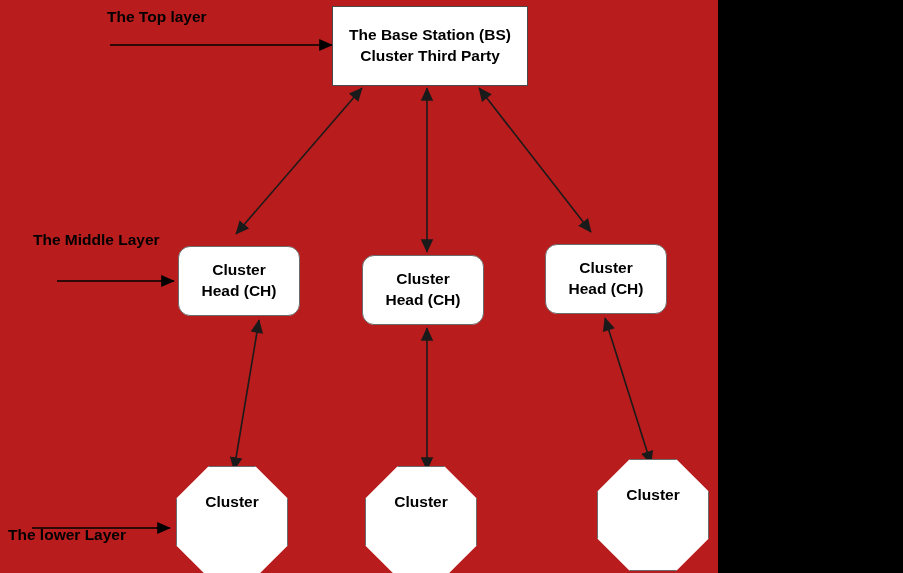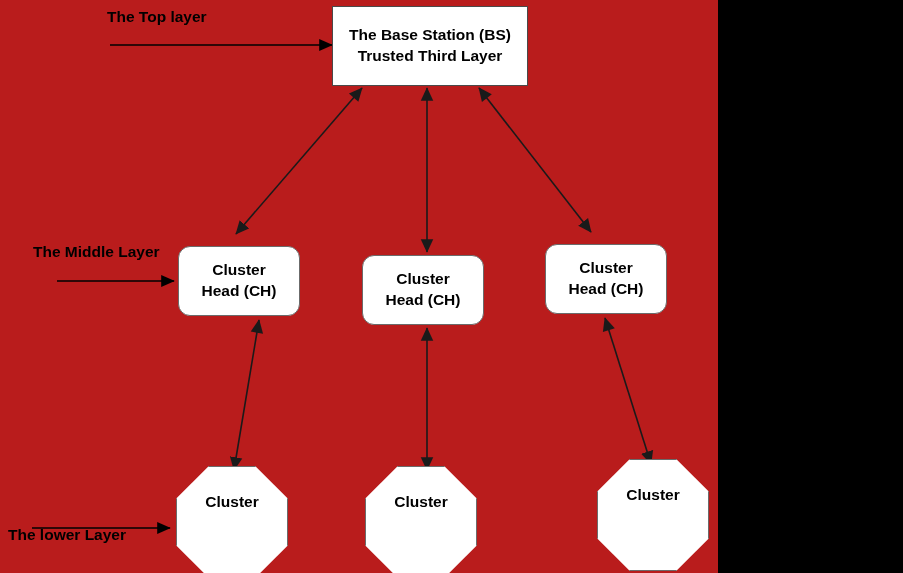--- a/index.html
+++ b/index.html
@@ -26,21 +26,21 @@
   }
   .layer-label {
     position: absolute;
     font-family: "Liberation Sans", sans-serif;
     font-size: 15.5px;
     color: #000000;
     white-space: nowrap;
     line-height: 1.1;
   }
   #label-top       { left: 107px; top: 8px; }
-  #label-middle    { left: 33px;  top: 243px; }
+  #label-middle    { left: 33px;  top: 231px; }
   #label-lower     { left: 8px;   top: 526px; }
 
   .node {
     position: absolute;
     box-sizing: border-box;
     display: flex;
     flex-direction: column;
     align-items: center;
     justify-content: center;
     text-align: left;
@@ -140,21 +140,21 @@
     <line class="label-arrow-line" x1="57" y1="281" x2="174" y2="281" marker-end="url(#plain-arrow-end)"></line>
     <line class="label-arrow-line" x1="32" y1="528" x2="170" y2="528" marker-end="url(#plain-arrow-end)"></line>
   </svg>
 
   <div class="layer-label" id="label-top">The Top layer</div>
   <div class="layer-label" id="label-middle">The Middle Layer</div>
   <div class="layer-label" id="label-lower">The lower Layer</div>
 
   <div class="node" id="bs-node">
     <span>The Base Station (BS)</span>
-    <span>Trusted Third Layer</span>
+    <span>Cluster Third Party</span>
   </div>
 
   <div class="node ch-node" id="ch-left">
     <span>Cluster</span>
     <span>Head (CH)</span>
   </div>
   <div class="node ch-node" id="ch-middle">
     <span>Cluster</span>
     <span>Head (CH)</span>
   </div>

